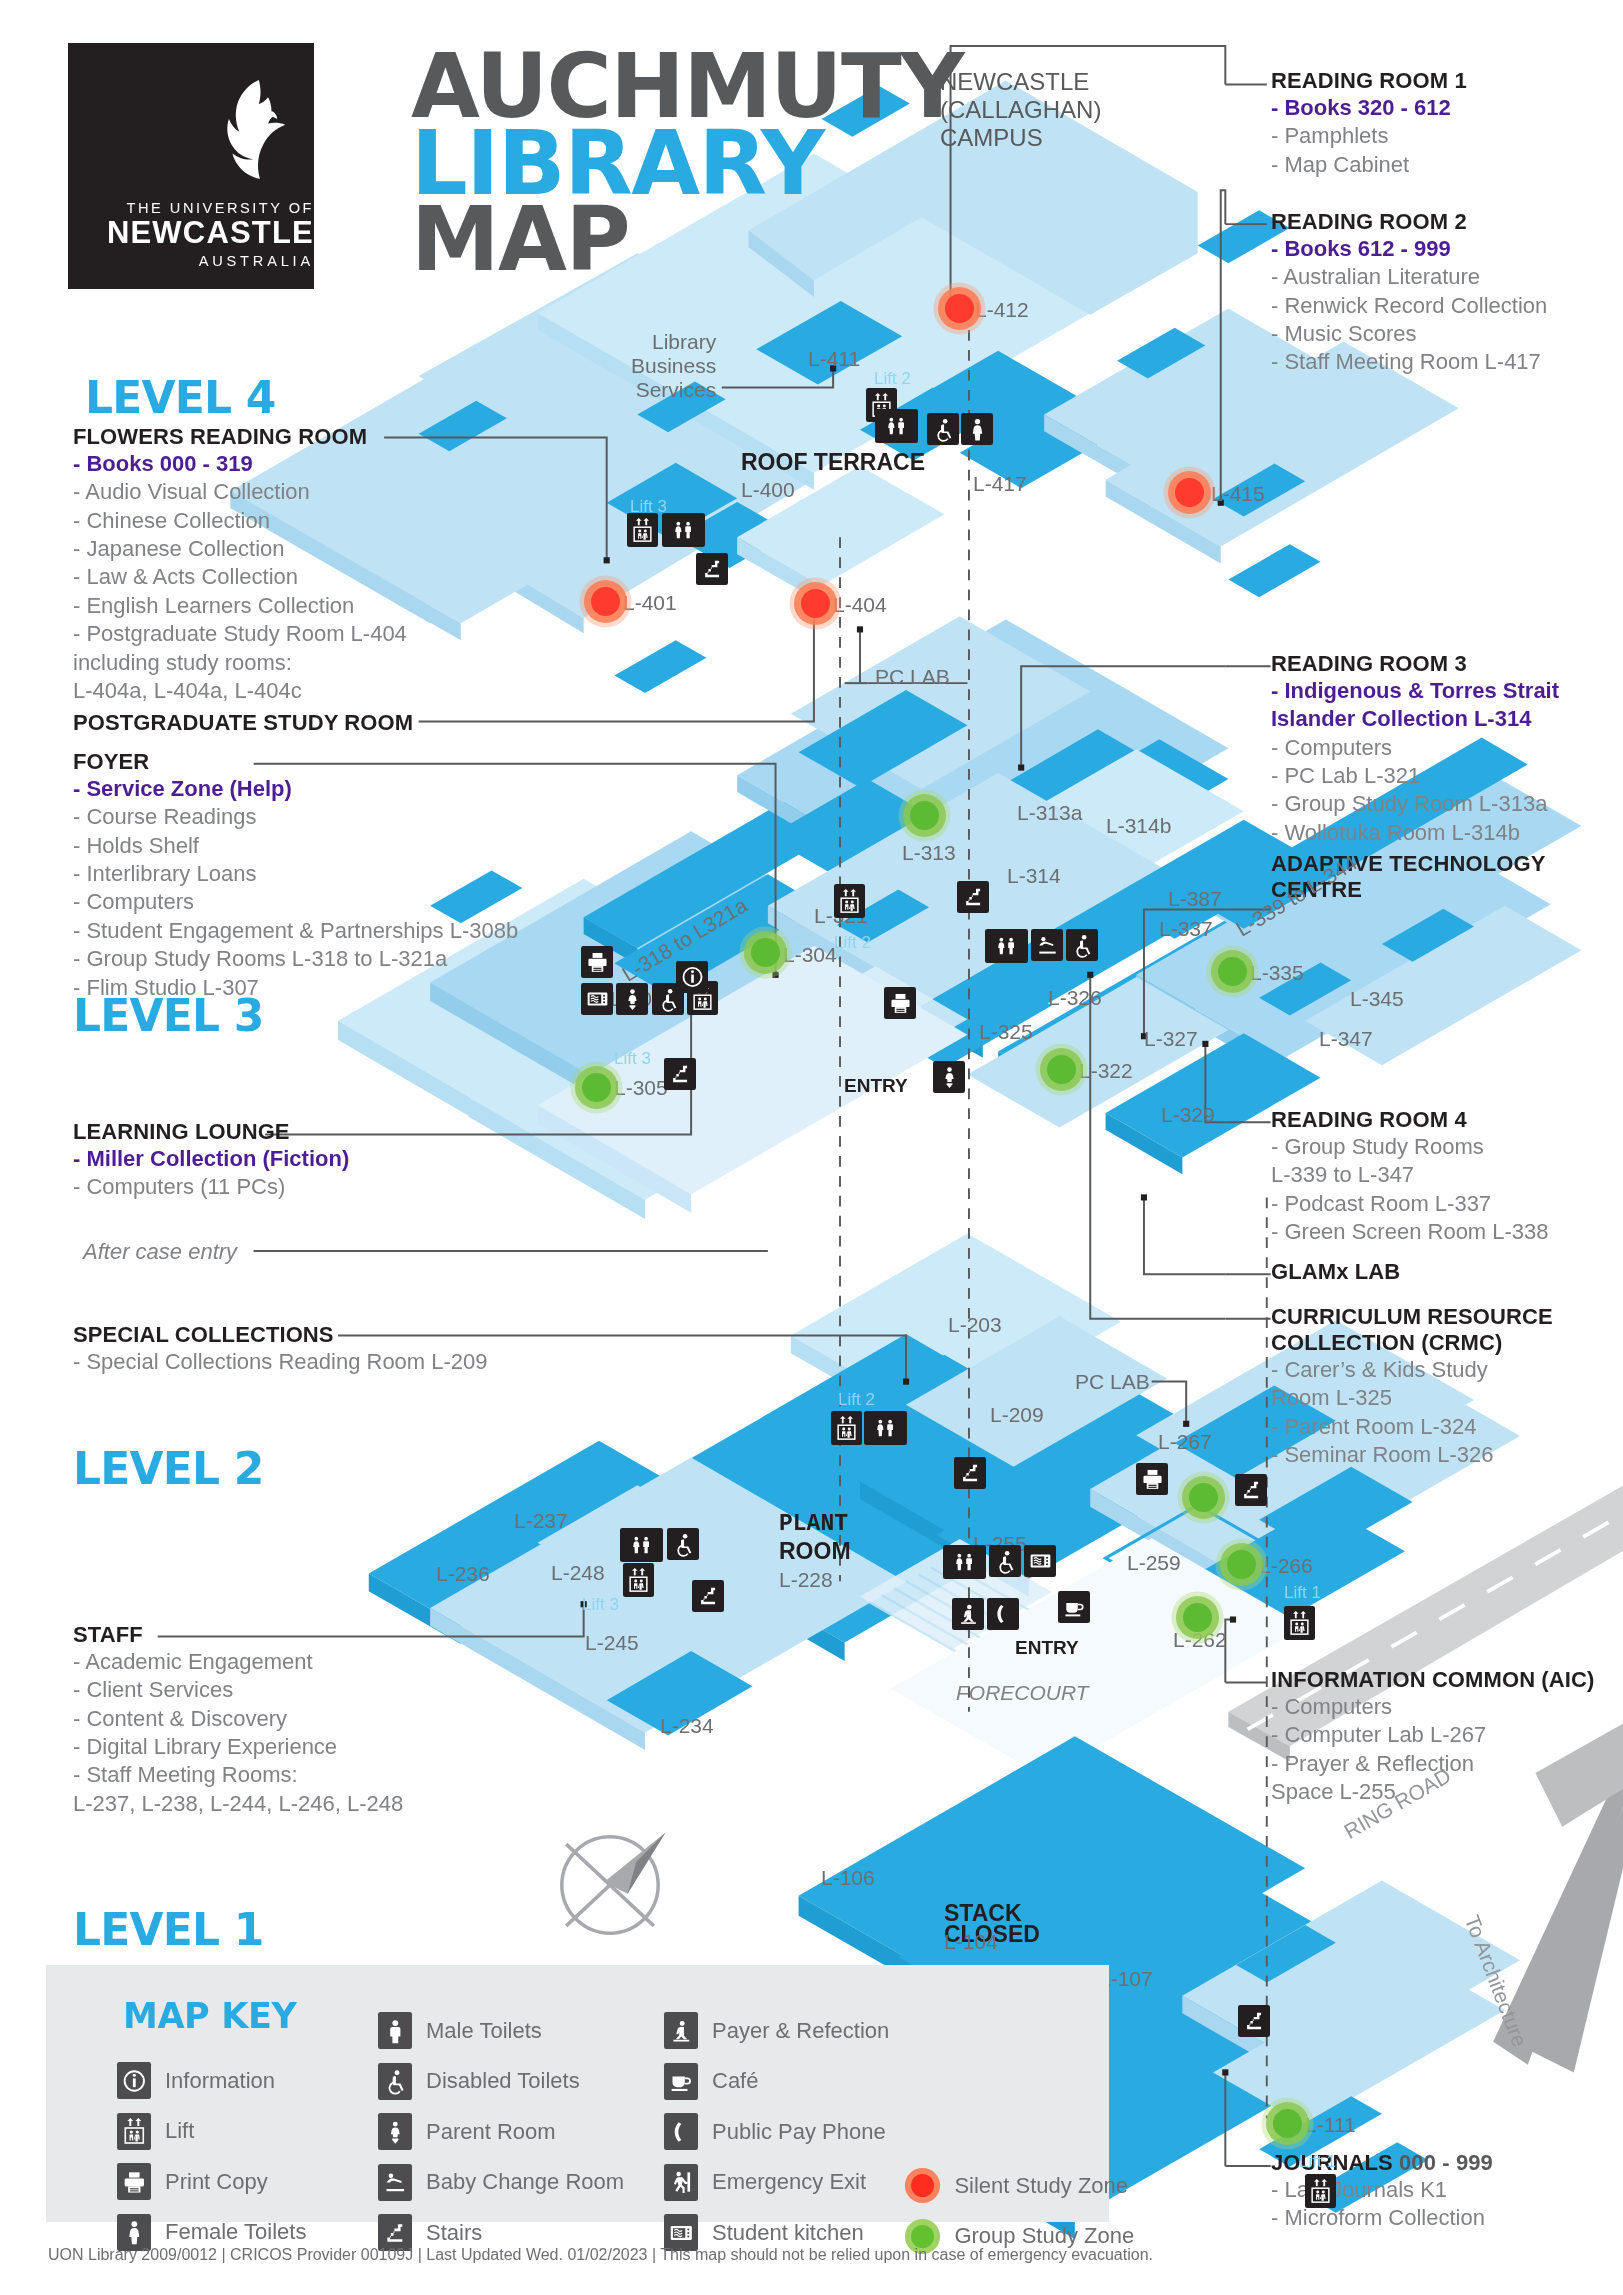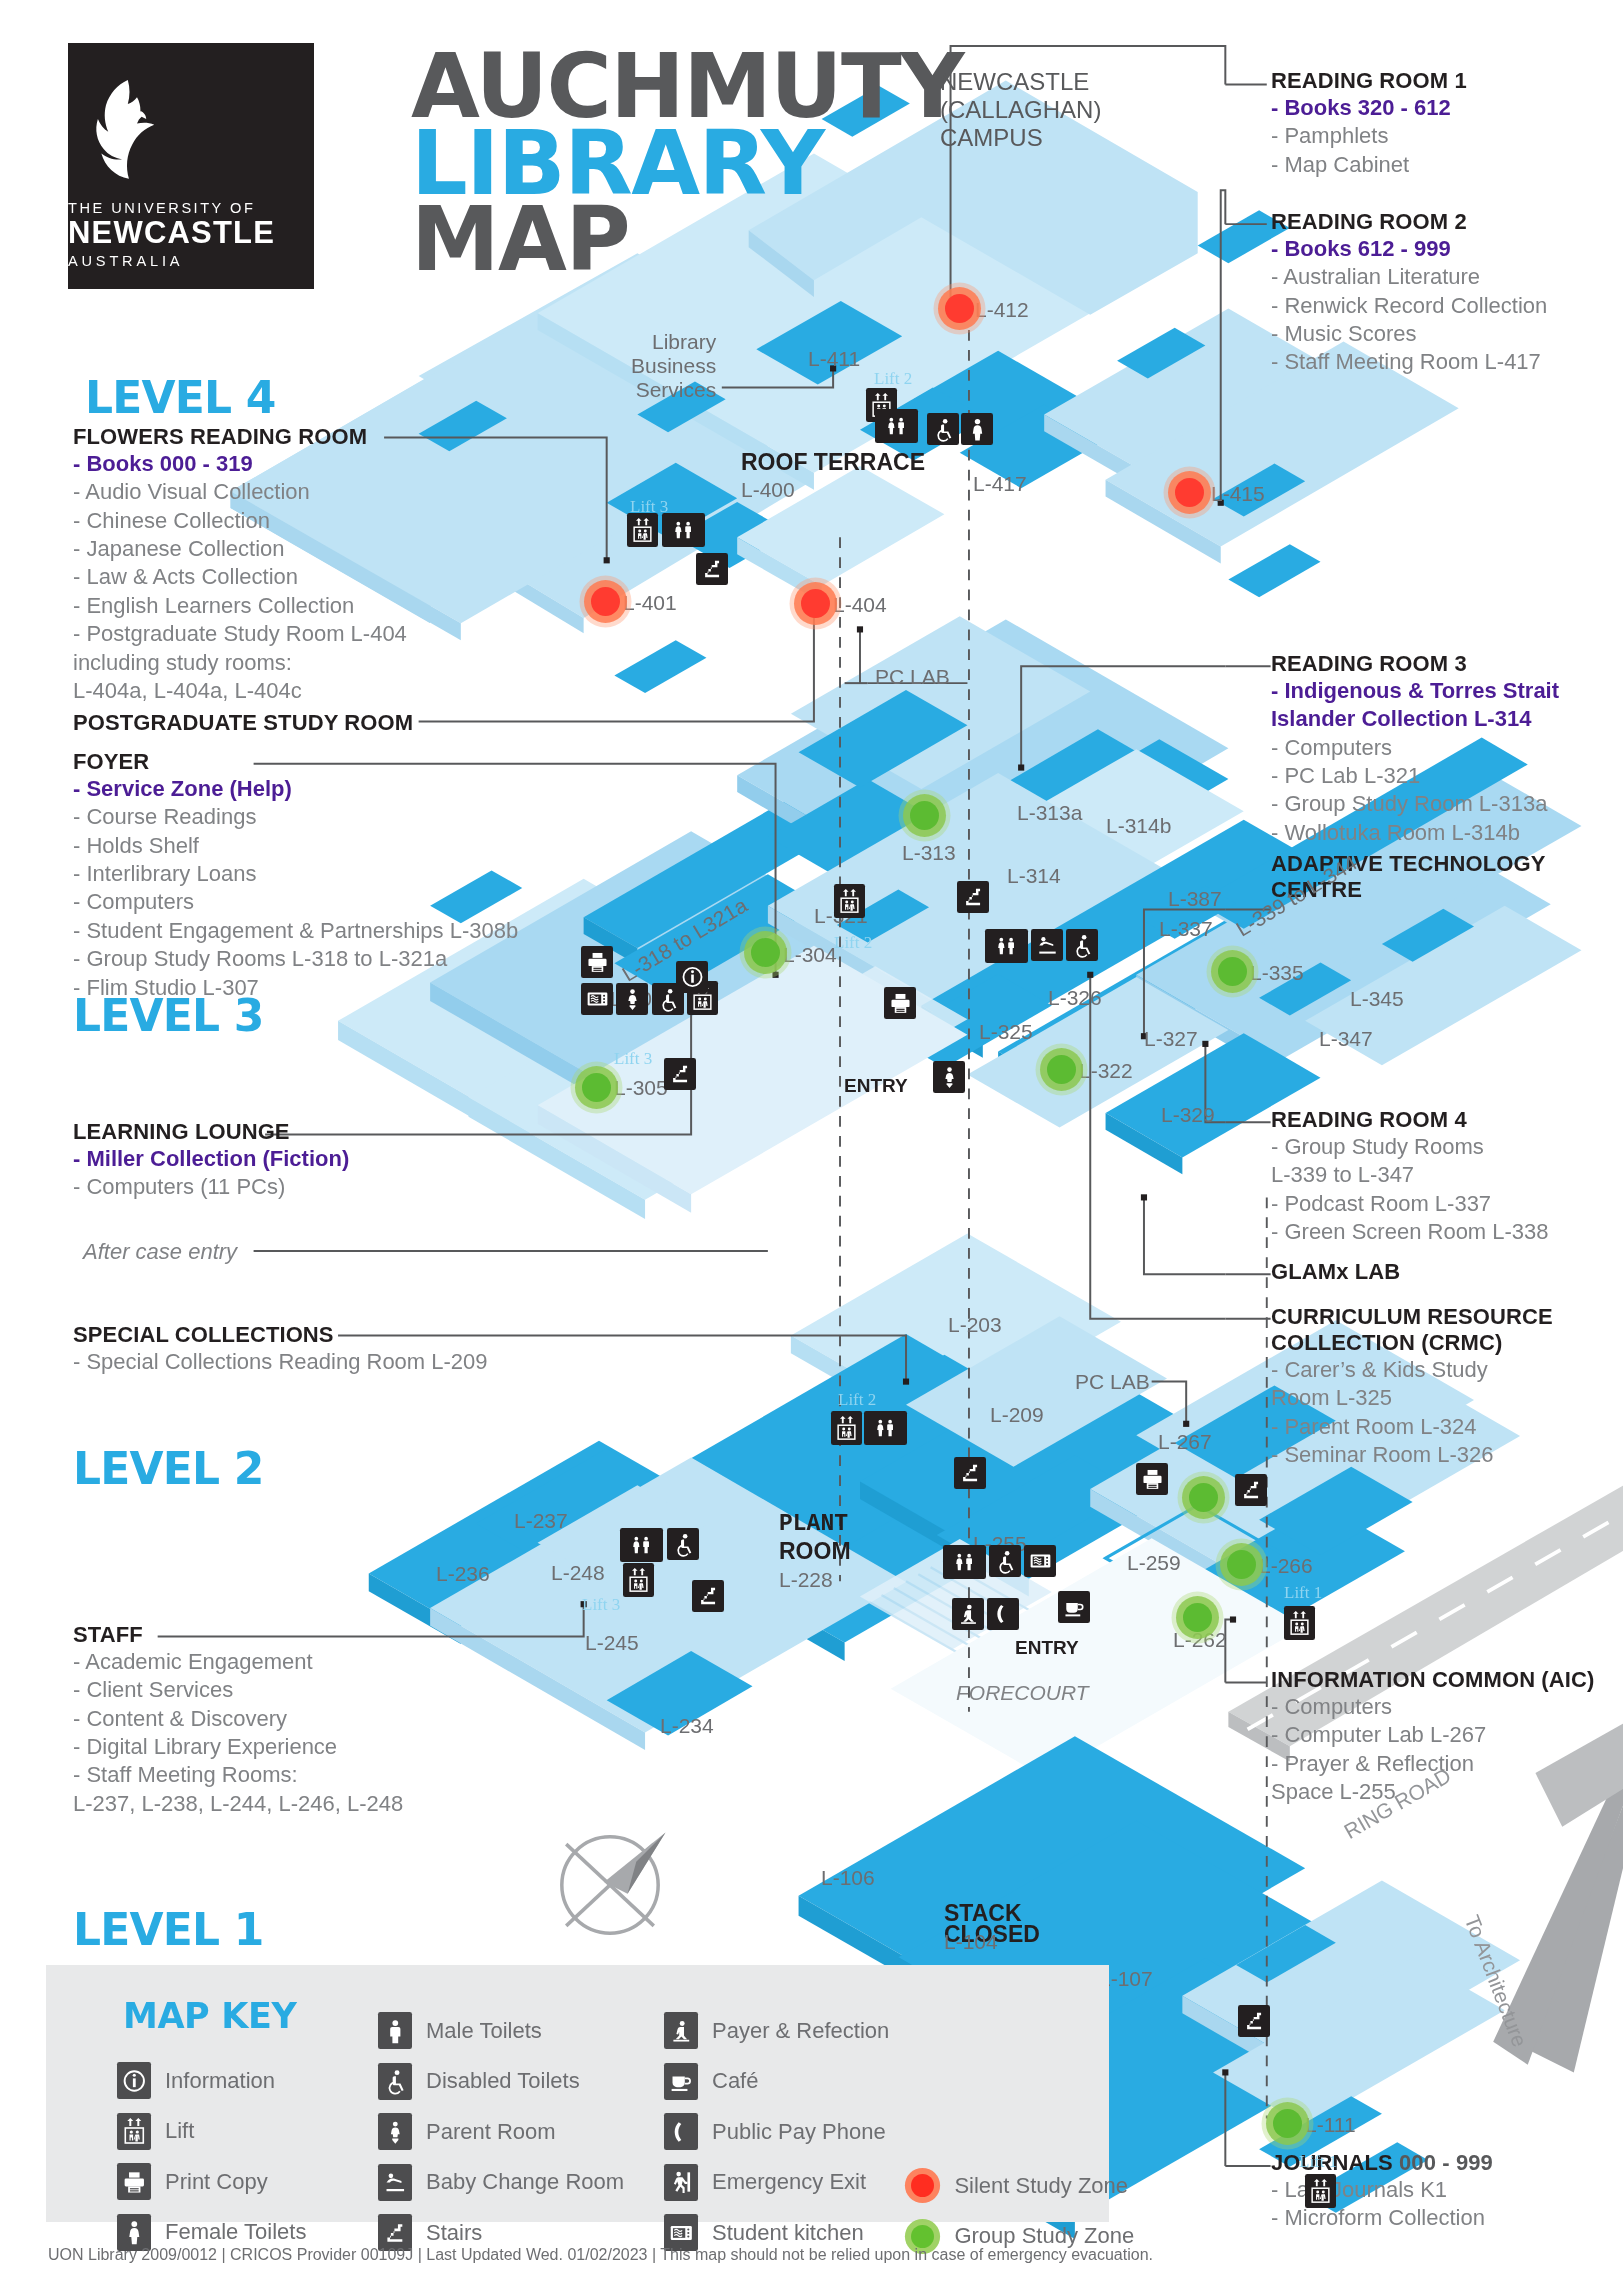--- a/index.html
+++ b/index.html
@@ -11,21 +11,21 @@
     color:#58595b;
     position:relative;
     overflow:hidden;
   }
   #stage { position:absolute; inset:0; }
 
   
   .logo-box{
     position:absolute; left:68px; top:43px; width:246px; height:246px;
     background:#231f20; display:flex; flex-direction:column;
-    align-items:flex-start; justify-content:flex-end; padding-bottom:20px;
+    align-items:flex-end; justify-content:flex-end; padding-bottom:20px;
   }
   .logo-mark{ width:115px; height:115px; margin-bottom:12.3px; }
   .logo-l1{ color:#fff; font-size:14.6px; letter-spacing:2.5px; font-weight:400; }
   .logo-l2{ color:#fff; font-size:31px; letter-spacing:1.2px; font-weight:700; line-height:1.08; }
   .logo-l3{ color:#fff; font-size:14.6px; letter-spacing:3.8px; font-weight:400; margin-top:3.1px;}
 
   
   .title{ position:absolute; left:399px; top:48px; line-height:0.86;margin-left:12px; }
   .title div{ font-family:"DejaVu Sans", sans-serif; font-weight:700; font-size:89px; letter-spacing:-1.5px; }
   .t-dark{ color:#58595b; }
@@ -41,21 +41,21 @@
   .blk h3{ margin:0; font-size:22px; font-weight:700; color:#231f20; letter-spacing:0.1px; line-height:1.18; }
   .blk .b{ font-size:22px; font-weight:700; color:#4c1d95; line-height:1.29; }
   .blk .i{ font-size:22px; font-weight:400; color:#808285; line-height:1.29; white-space:nowrap;}
 
   
   #mapsvg{ position:absolute; left:0; top:0; width:1624px; height:2295px; pointer-events:none; }
 
   
   .rl{ position:absolute; font-size:21px; color:#6d6e71; white-space:nowrap; }
   .rl.bold{ font-weight:700; color:#231f20; font-size:23px; }
-  .rl.lift{ font-size:17px; color:#8fd4f0;font-family:Liberation Serif, serif; }
+  .rl.lift{ font-size:17px; color:#8fd4f0; }
   .rl.ital{ font-style:italic; font-size:21px; color:#808285; }
   .rl.road{ color:#939598; font-size:21px; }
   .rot{ transform-origin:left top; }
 
   
   .ic{ position:absolute; width:31px; height:34px; background:#231f20; border-radius:2.3px;
        display:flex; align-items:center; justify-content:center; }
   .ic svg{ width:23px; height:26px; }
   .ic.sq{ width:32px; height:32px; }
   .ic.wide{ width:43px; height:34px; }

